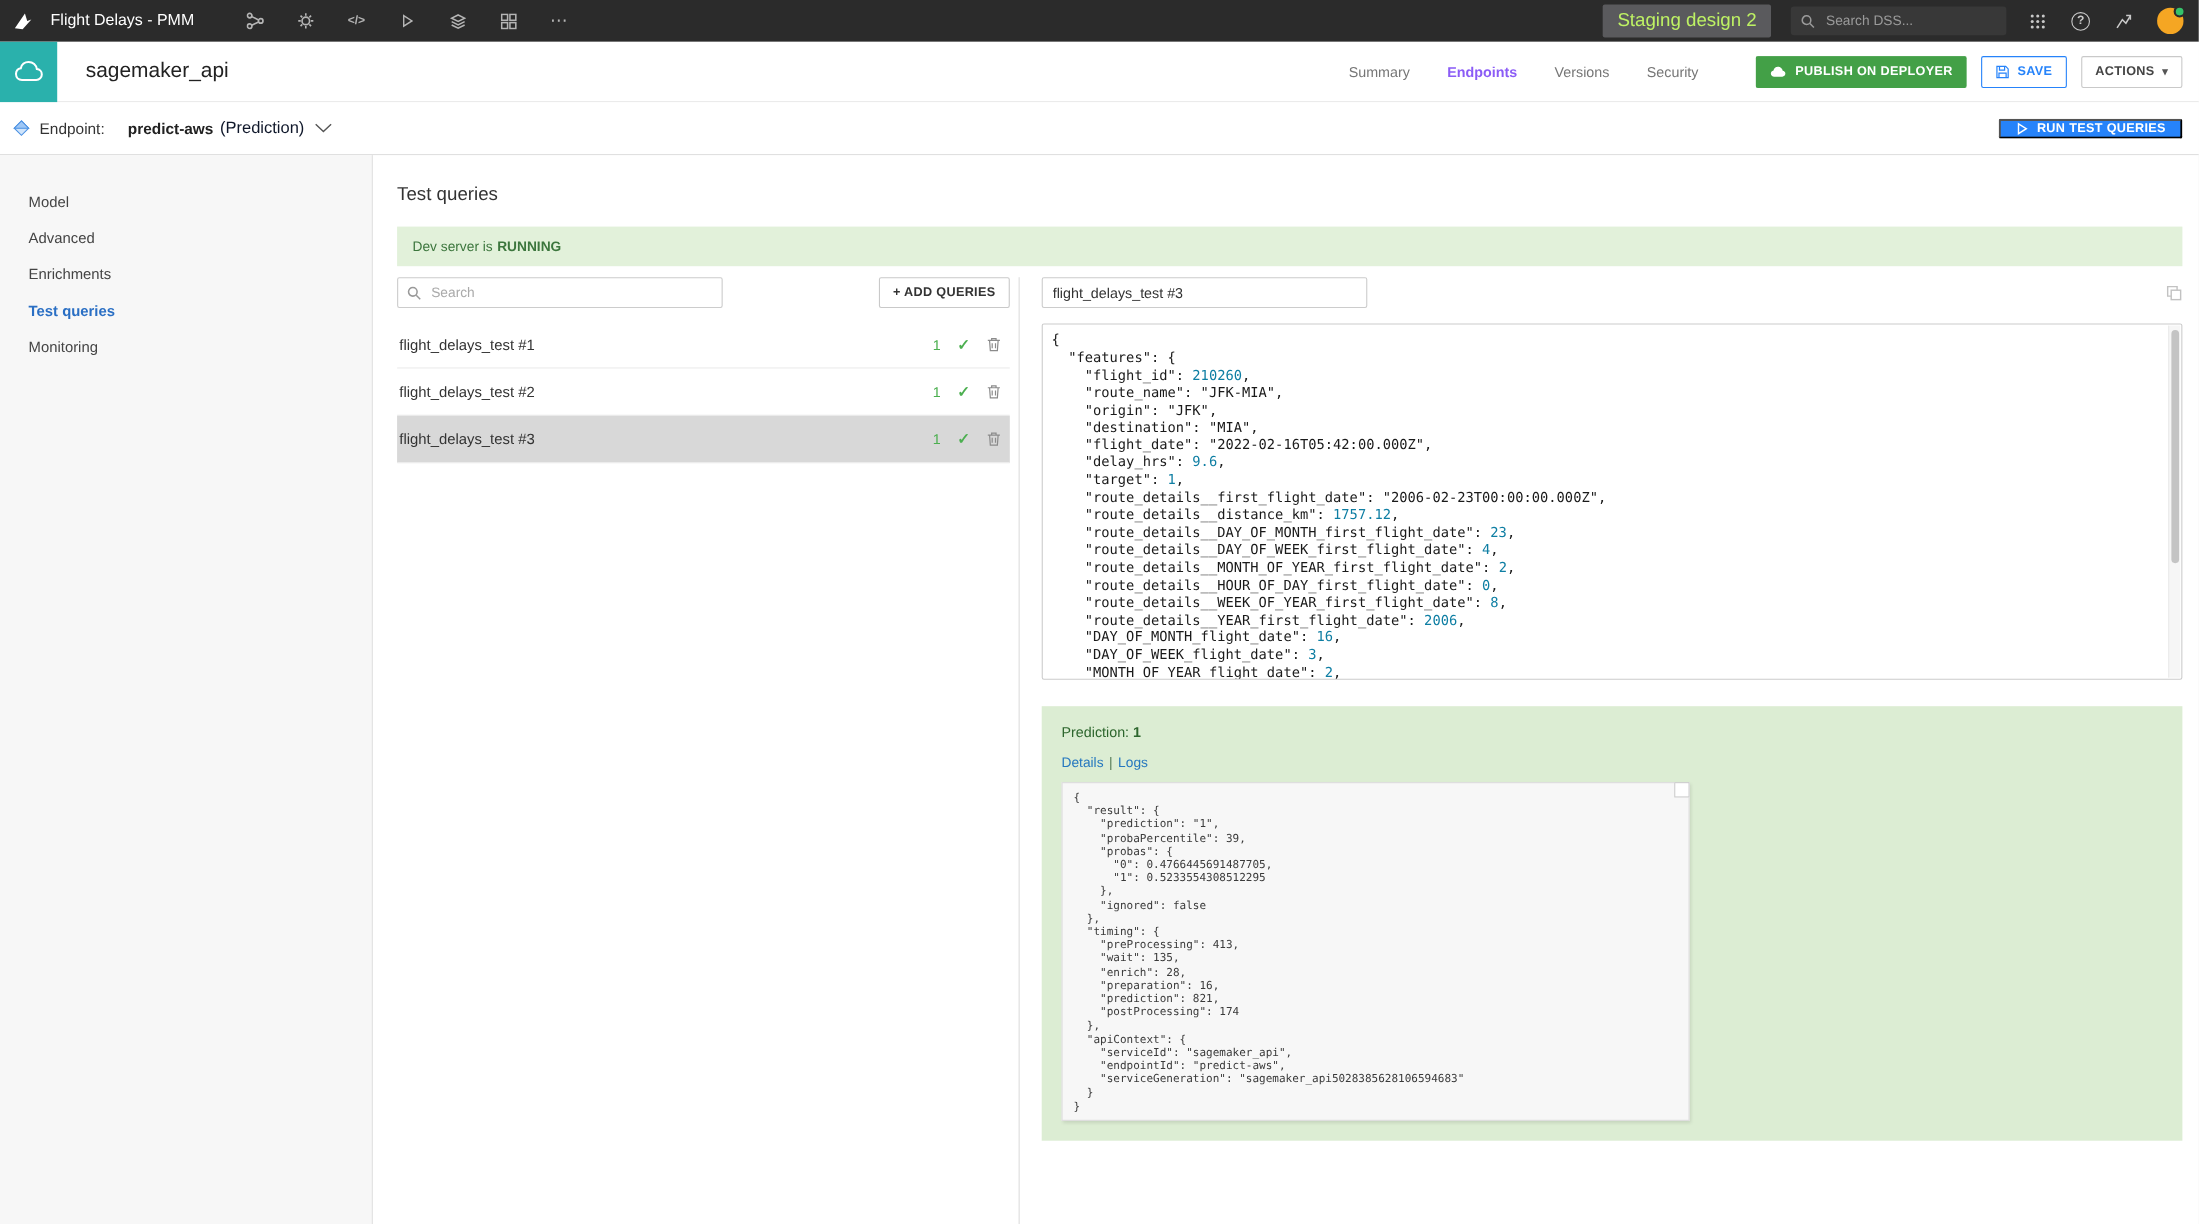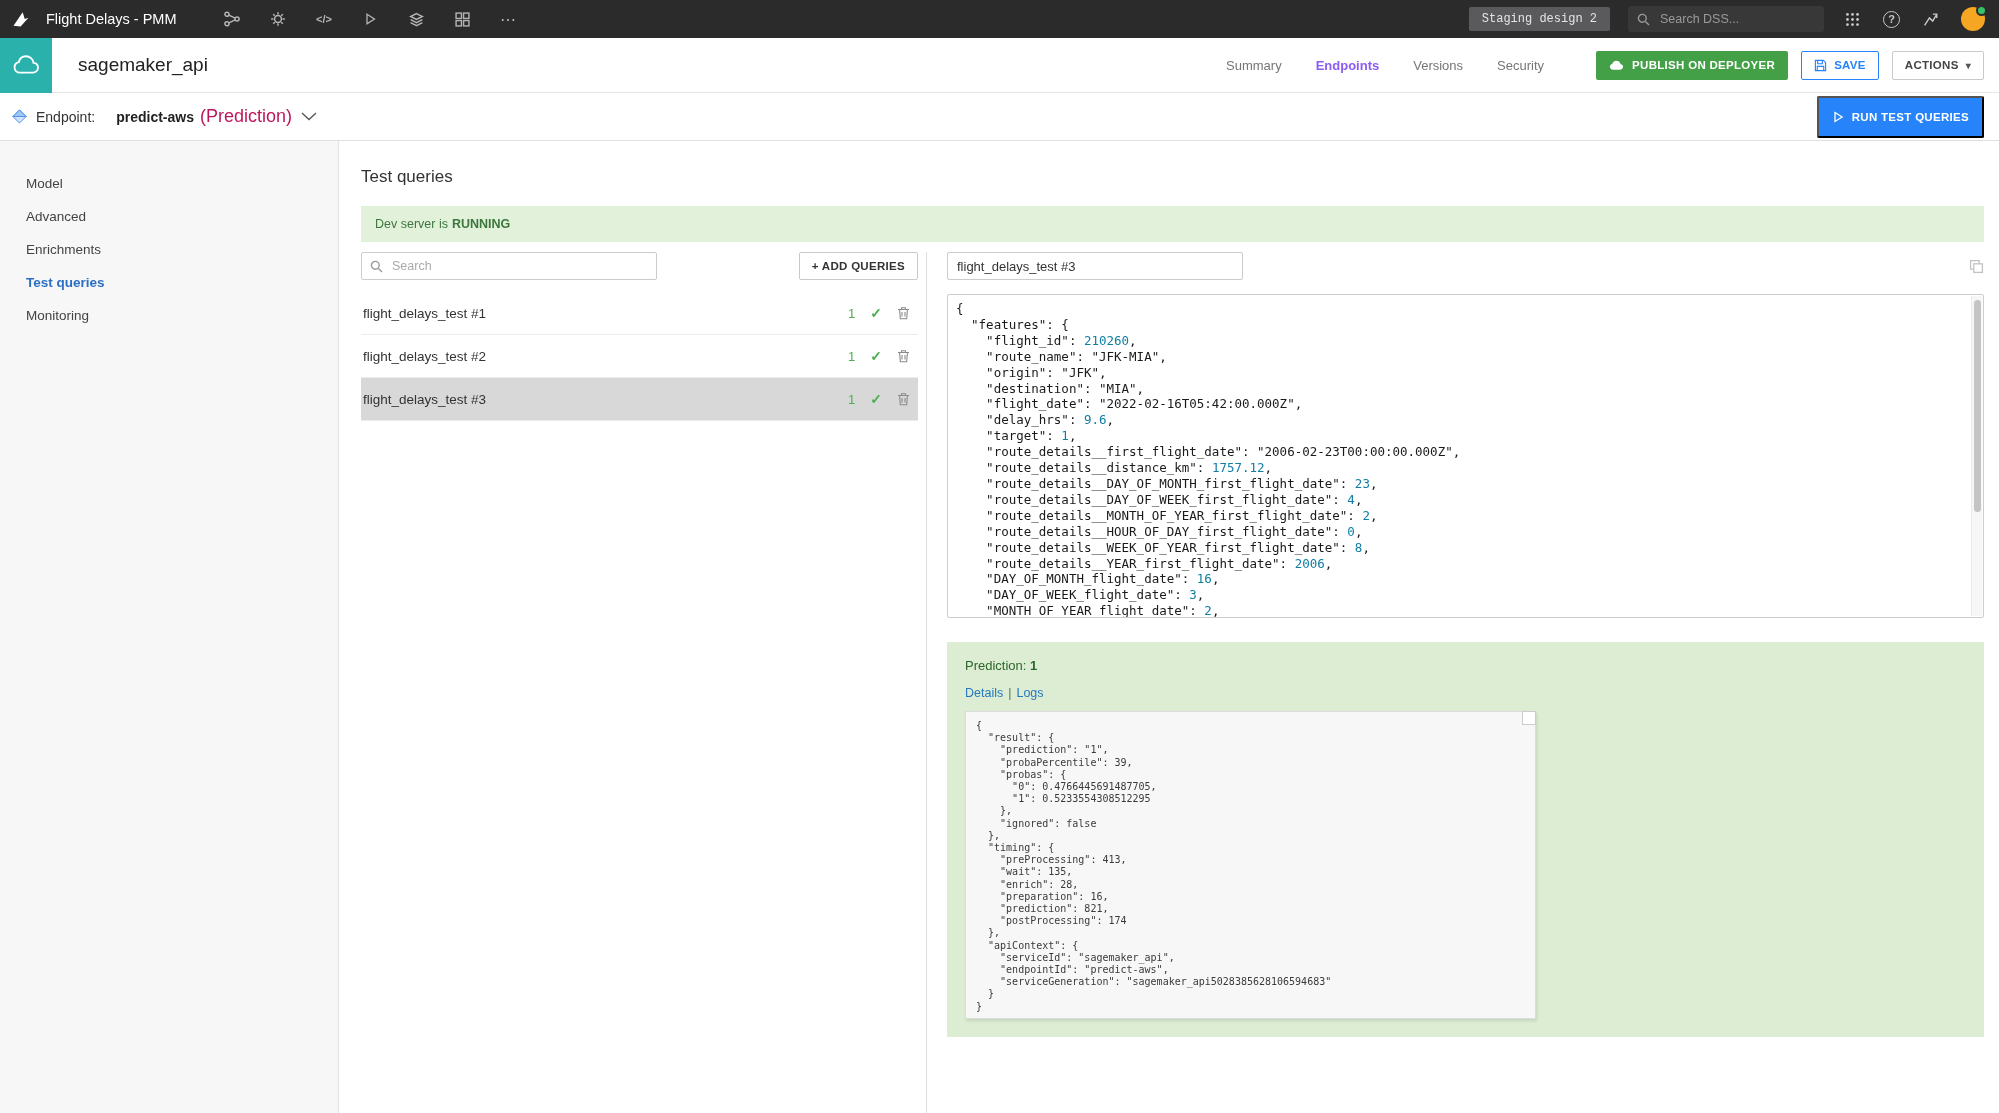--- a/index.html
+++ b/index.html
@@ -7,21 +7,21 @@
   body { font-family:"Liberation Sans", sans-serif; }
   .page { width:1999px; height:1113px; background:#fff; position:relative; overflow:hidden; display:flex; flex-direction:column; }
 
   
   .topbar { height:38px; background:#2b2b2b; display:flex; align-items:center; color:#e8e8e8; flex:0 0 auto; }
   .logo { width:42px; height:38px; display:flex; align-items:center; justify-content:center; cursor:pointer; }
   .project-title { font-size:14.5px; color:#fff; margin-left:4px; white-space:nowrap; cursor:pointer; }
   .topbar-icons { display:flex; align-items:center; gap:27px; margin-left:46px; color:#b5b5b5; }
   .tb-icon { width:19px; height:19px; display:flex; align-items:center; justify-content:center; font-size:13px; cursor:pointer; }
   .tb-icon svg { display:block; }
-  .badge { margin-left:auto; background:#5a5a5d; color:#e5e5e5; font-size:12px; padding:5px 13px; border-radius:2px; cursor:pointer; white-space:nowrap;font-family:Liberation Mono, monospace; }
+  .badge { margin-left:auto; background:#5a5a5d; color:#bef264; font-size:17px; padding:5px 13px; border-radius:2px; cursor:pointer; white-space:nowrap; }
   .tb-search { display:flex; align-items:center; gap:8px; margin-left:18px; width:196px; height:26px; background:#383838; border-radius:3px; padding:0 9px; color:#9a9a9a; }
   .tb-search input { background:transparent; border:none; outline:none; color:#ccc; font-size:12.5px; width:100%; }
   .tb-search input::placeholder { color:#9a9a9a; }
   .right-icons { display:flex; align-items:center; gap:21px; margin:0 14px 0 19px; color:#c9c9c9; }
   .help-circle { width:17px; height:17px; border:1.5px solid #c9c9c9; border-radius:50%; display:flex; align-items:center; justify-content:center; font-size:11px; font-weight:bold; cursor:pointer; }
   .avatar { width:24px; height:24px; border-radius:50%; background:#f5a623; position:relative; cursor:pointer; flex:0 0 auto; }
   .avatar::after { content:""; position:absolute; right:-2px; top:-2px; width:7px; height:7px; background:#35c26a; border:2px solid #2b2b2b; border-radius:50%; }
 
   
   .service-header { height:55px; background:#fff; display:flex; align-items:center; border-bottom:1px solid #e6e6e6; flex:0 0 auto; }
@@ -35,23 +35,23 @@
   .btn-publish { background:#43a047; color:#fff; }
   .btn-save { background:#fff; color:#2683fa; border-color:#2683fa; }
   .btn-actions { background:#fff; color:#444; border-color:#c9c9c9; }
   .btn-actions .caret { font-size:10px; color:#555; }
 
   
   .endpoint-bar { height:48px; display:flex; align-items:center; border-bottom:1px solid #e0e0e0; padding:0 15px 0 12px; flex:0 0 auto; background:#fff;justify-content:space-between; }
   .endpoint-selector { display:flex; align-items:center; cursor:pointer; }
   .endpoint-label { font-size:14px; color:#333; margin-left:9px; }
   .endpoint-name { font-weight:700; margin-left:21px; font-size:14px; color:#222; }
-  .endpoint-type { font-size:18px; color:#be185d; margin-left:6px; }
+  .endpoint-type { font-size:15px; color:#0f172a; margin-left:6px; }
   .endpoint-chevron { margin-left:9px; display:flex; }
-  .btn-run { margin-left:auto; background:#2683fa; color:#fff; height:42px; display:inline-flex; align-items:center; gap:8px; padding:0 13px; font-size:11.5px; font-weight:700; border-radius:2px; letter-spacing:.3px; cursor:pointer; }
+  .btn-run { margin-left:auto; background:#2683fa; color:#fff; height:18px; display:inline-flex; align-items:center; gap:8px; padding:0 13px; font-size:11.5px; font-weight:700; border-radius:2px; letter-spacing:.3px; cursor:pointer; }
 
   
   .content { flex:1; display:flex; min-height:0; }
   .sidebar { width:339px; flex:0 0 auto; background:#f7f7f7; border-right:1px solid #e2e2e2; padding-top:26px; }
   .side-item { padding:8px 10px 8px 26px; font-size:13.5px; color:#444; line-height:17px; cursor:pointer; }
   .side-item.active { color:#2a6fc4; font-weight:700; }
 
   .main { flex:1; display:flex; flex-direction:column; padding:26px 15px 0 22px; min-width:0; }
   .main-title { font-size:17px; color:#333; font-weight:400; margin:0 0 19px 0; }
   .banner { background:#e2f1da; color:#3c763d; font-size:12.5px; padding:0 14px; height:36px; display:flex; align-items:center; flex:0 0 auto; }

